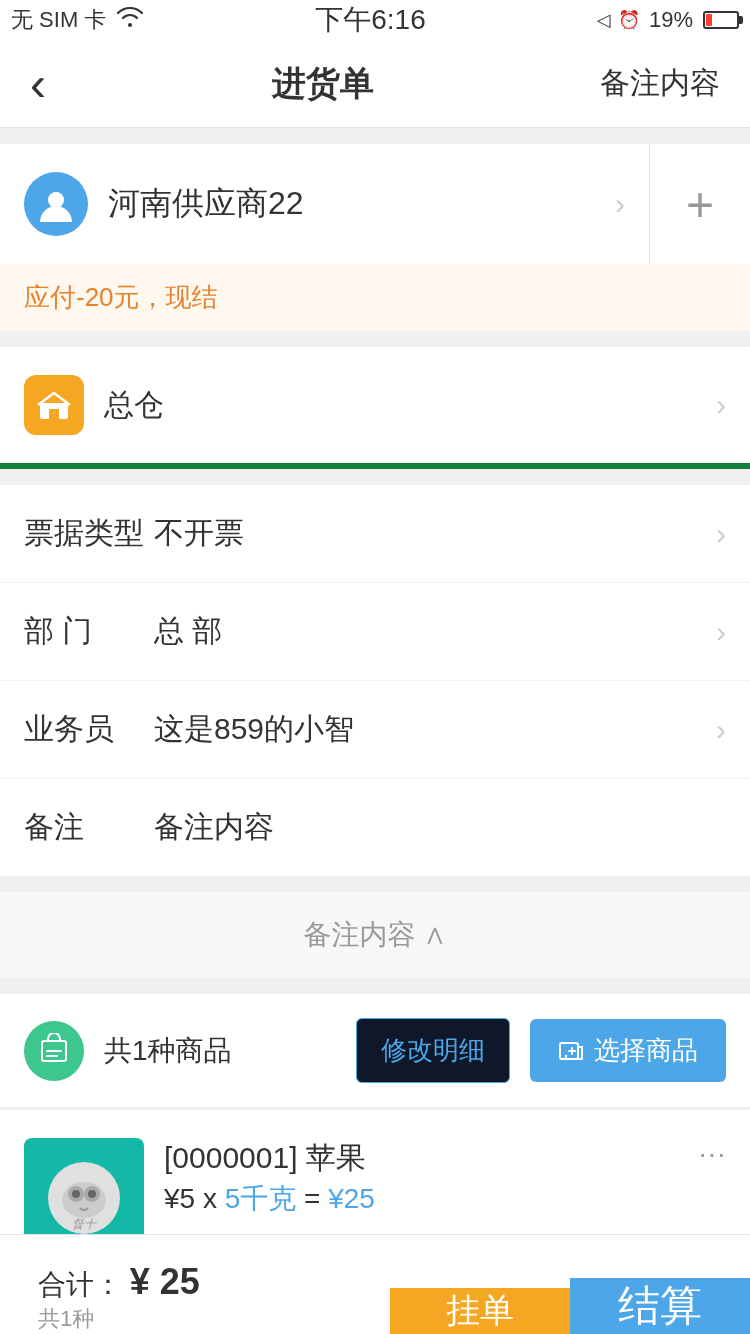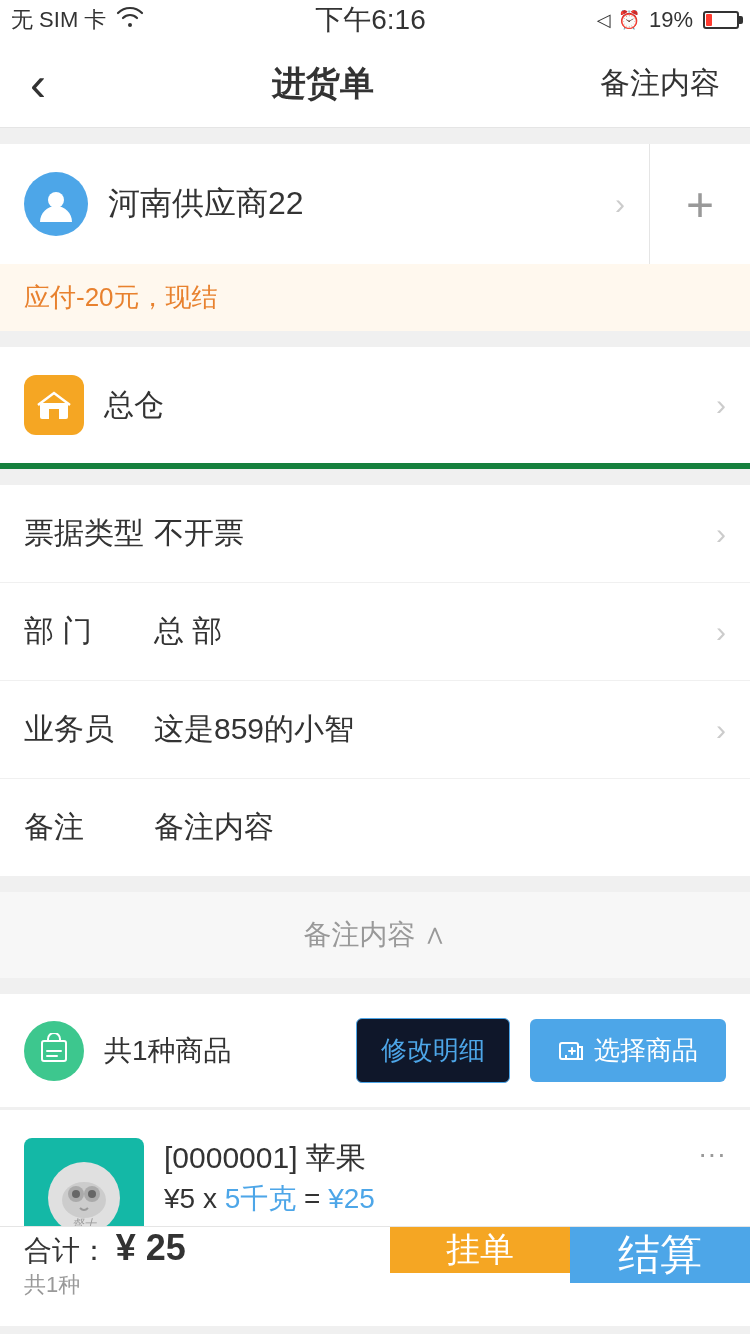--- a/index.html
+++ b/index.html
@@ -305,28 +305,29 @@
     }
     .product-more {
       color: #999;
       font-size: 28px;
       cursor: pointer;
     }
 
     
     .bottom-bar {
       position: fixed;
-      bottom: 8px;
+      bottom: 0;
       left: 0;
       width: 750px;
       height: 100px;
       display: flex;
-      align-items: flex-start;
+      align-items: flex-end;
       background: #fff;
       border-top: 1px solid #e5e5e5;
+      padding-left: 14px;
     }
     .bottom-total {
       flex: 1;
       display: flex;
       flex-direction: column;
       justify-content: center;
       padding: 0 24px;
     }
     .total-row {
       font-size: 28px;

